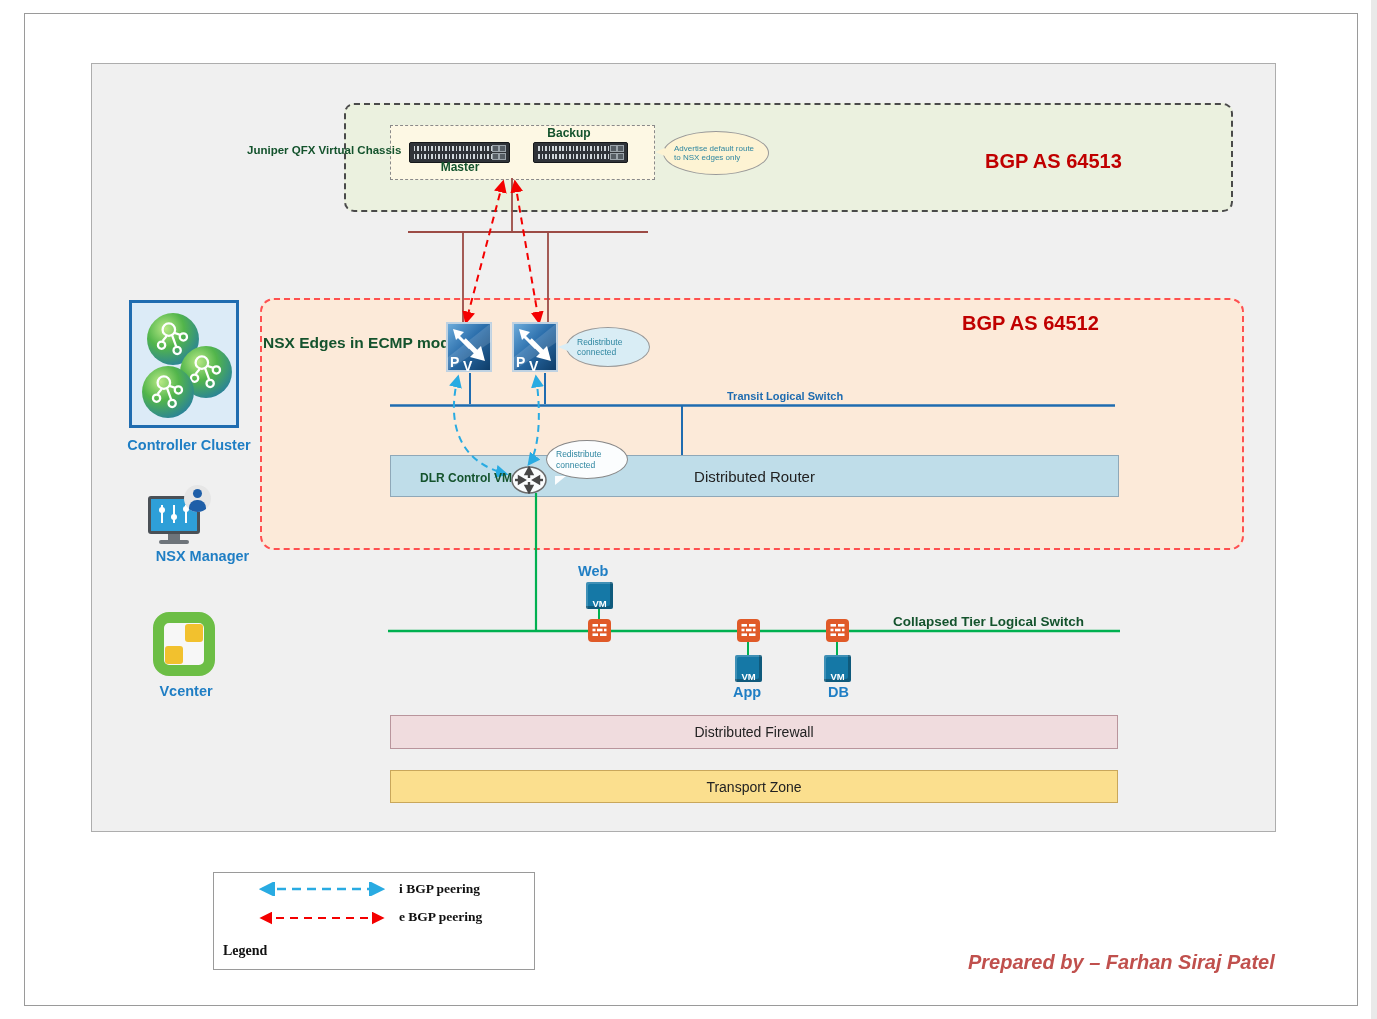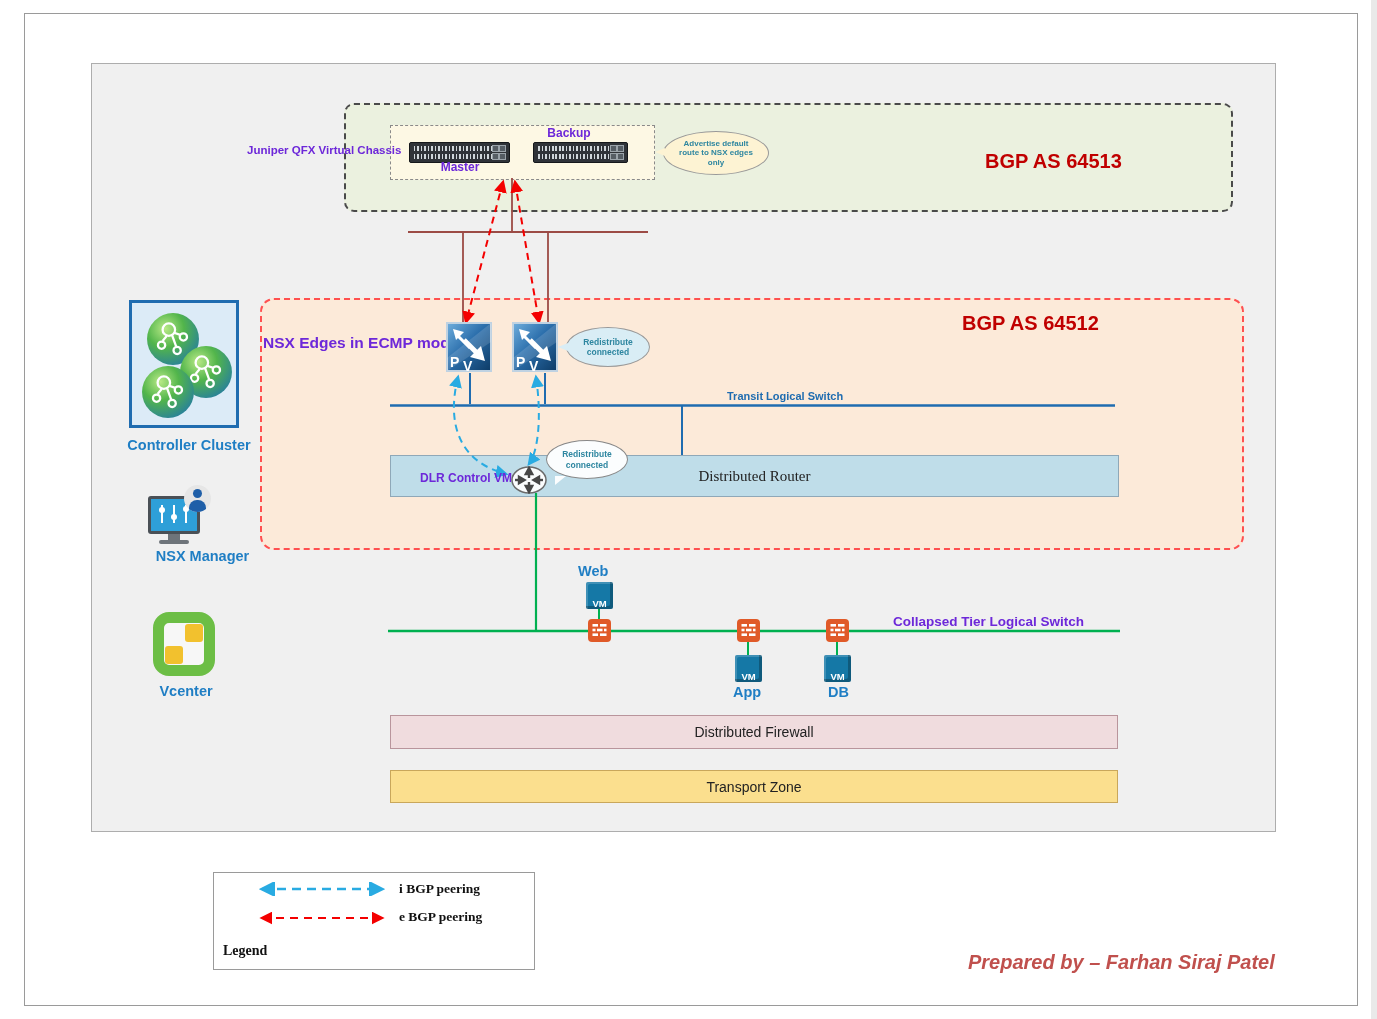--- a/index.html
+++ b/index.html
@@ -6,39 +6,39 @@
   body{font-family:"Liberation Sans", sans-serif;}
   .stage{position:relative;width:1377px;height:1019px;background:#ffffff;overflow:hidden;}
   .abs{position:absolute;}
   .page-frame{left:24px;top:13px;width:1332px;height:991px;border:1px solid #9a9a9a;background:#ffffff;}
   .right-strip{left:1371px;top:0;width:6px;height:1019px;background:#e9e9e9;}
   .panel{left:91px;top:63px;width:1183px;height:767px;background:#f0f0f0;border:1px solid #adadad;}
   .zone-green{left:344px;top:103px;width:885px;height:105px;background:#ebf1df;border:2px dashed #4a4a4a;border-radius:10px;}
   .zone-orange{left:260px;top:298px;width:980px;height:248px;background:#fcead9;border:2px dashed #ff5050;border-radius:14px;}
   .chassis-box{left:390px;top:125px;width:263px;height:53px;background:#fdf8e4;border:1px dashed #8a8a8a;}
   .bgp-label{font-size:20px;font-weight:bold;color:#C00000;white-space:nowrap;}
-  .lbl{color:#6d28d9;white-space:nowrap;}
+  .lbl{color:#14532d;white-space:nowrap;}
   .blue-lbl{color:#1F7EC4;font-weight:bold;}
   .switch-dev{background:#2F3338;border:1px solid #15181b;border-radius:2px;}
   .switch-dev .ports{position:absolute;left:4px;right:17px;height:5px;background:repeating-linear-gradient(90deg,#cfd6da 0 1.5px,transparent 1.5px 3.5px);}
   .switch-dev .p1{top:3px;} .switch-dev .p2{bottom:3px;}
   .switch-dev .mod{position:absolute;width:5px;height:5px;background:#555d64;border:1px solid #9aa3aa;}
   .switch-dev .m1{right:3px;top:2px;} .switch-dev .m2{right:3px;bottom:2px;}
   .switch-dev .m3{right:10px;top:2px;} .switch-dev .m4{right:10px;bottom:2px;}
-  .callout{border-radius:50%;display:flex;align-items:center;justify-content:center;text-align:center;
-           font-weight:bold;color:#2E86A0;line-height:1.18;}
+  .callout{border-radius:50%;display:flex;align-items:center;justify-content:center;
+           font-weight:normal;color:#2E86A0;line-height:1.18;}
   .callout .tail{position:absolute;width:0;height:0;}
   .co-advertise{left:663px;top:131px;width:104px;height:42px;background:#fdf3d3;border:1px solid #999;font-size:8px;}
   .co-advertise .tail{left:-9px;top:16px;border-top:4px solid transparent;border-bottom:4px solid transparent;border-right:10px solid #fdf3d3;}
   .co-redis1{left:566px;top:327px;width:82px;height:38px;background:#D9EDF5;border:1px solid #999;font-size:8.5px;}
   .co-redis1 .tail{left:-9px;top:15px;border-top:4px solid transparent;border-bottom:4px solid transparent;border-right:10px solid #D9EDF5;}
   .co-redis2{left:546px;top:440px;width:80px;height:37px;background:#fbfdfe;border:1px solid #888;font-size:8.5px;}
   .co-redis2 .tail{left:8px;bottom:-7px;border-right:11px solid transparent;border-top:9px solid #fbfdfe;}
   .bar{display:flex;align-items:center;justify-content:center;font-size:14px;color:#222;}
-  .bar-router{left:390px;top:455px;width:727px;height:40px;background:#BFDDE9;border:1px solid #8FA8B8;font-size:15px;font-family:Liberation Serif, serif;}
+  .bar-router{left:390px;top:455px;width:727px;height:40px;background:#BFDDE9;border:1px solid #8FA8B8;font-size:15px;}
   .bar-firewall{left:390px;top:715px;width:726px;height:32px;background:#F0DCDE;border:1px solid #B9959C;}
   .bar-transport{left:390px;top:770px;width:726px;height:31px;background:#FBDF8E;border:1px solid #C9A75B;}
   .edge-icon{width:46px;height:50px;}
   .vm-cube{width:27px;height:27px;background:#1578A6;border-radius:2px;color:#fff;font-size:9.5px;font-weight:bold;
            display:flex;align-items:flex-end;justify-content:center;
            box-shadow:inset -3px -3px 0 rgba(0,0,0,0.25), inset 2px 2px 0 rgba(255,255,255,0.18);}
   .ctrl-box{left:129px;top:300px;width:104px;height:122px;background:#DCEBF7;border:3px solid #1F6CB0;}
   .sphere{width:54px;height:54px;}
   .monitor{left:148px;top:496px;width:52px;height:38px;background:#4A5056;border-radius:3px;padding:3px;box-sizing:border-box;}
   .monitor .screen{width:100%;height:100%;background:#2E9FD8;}

